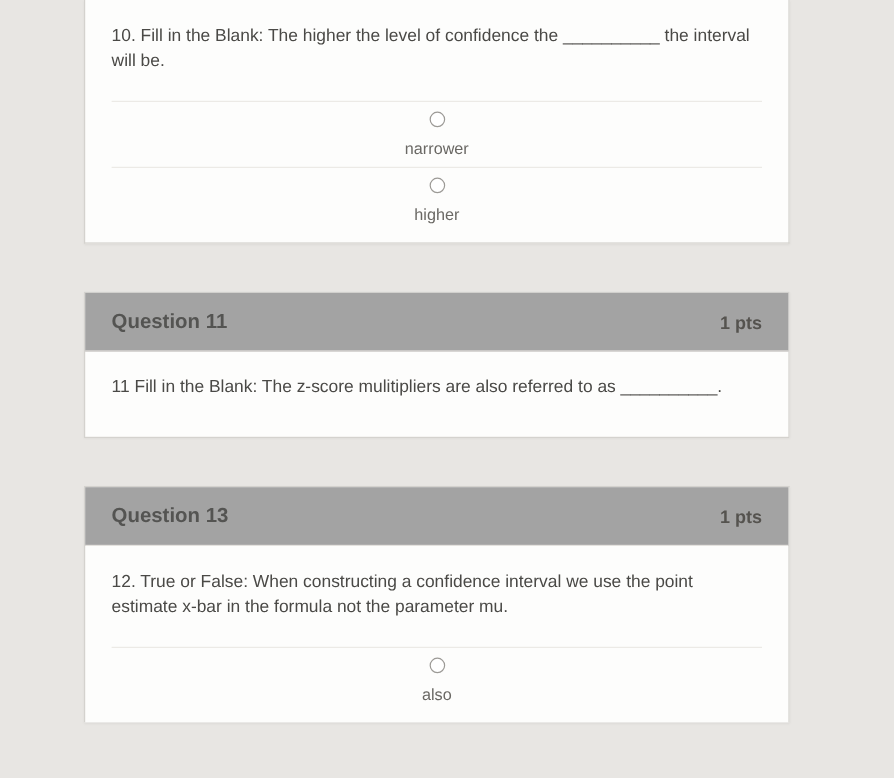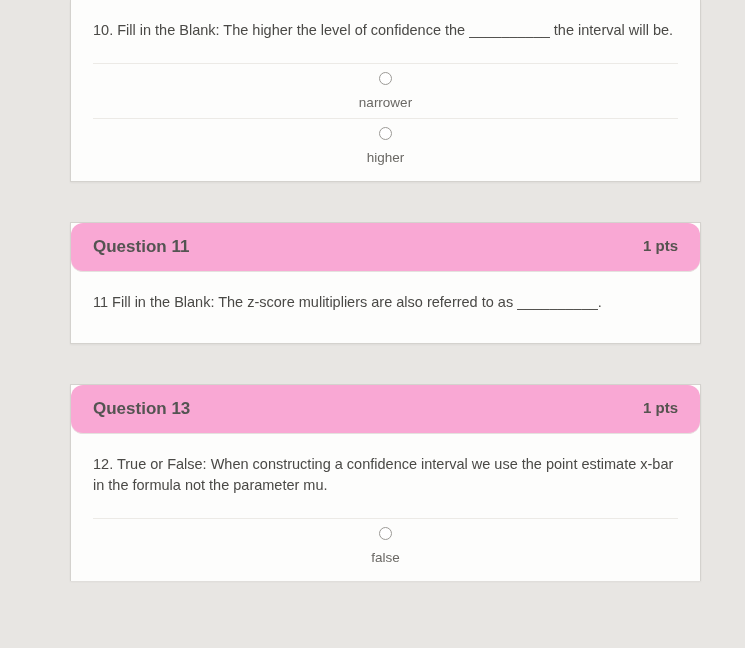--- a/index.html
+++ b/index.html
@@ -12,39 +12,38 @@
       background: #e8e6e3;
       width: 745px;
       height: 648px;
       overflow: hidden;
       position: relative;
       padding: 0 0 0 40px;
     }
     .question-card {
       background: #fdfdfc;
       border: 1px solid #d4d2ce;
-      margin: 0 44px 40px 30px;
+      margin: 0 87px 40px 30px;
       box-shadow: 0 1px 2px rgba(0,0,0,0.05);
     }
     .question-card.partial-top {
       border-top: none;
       margin-top: 0;
     }
     .question-card.partial-bottom {
       border-bottom: none;
       margin-bottom: 0;
     }
     .q-header {
       display: flex;
       justify-content: space-between;
-      align-items: flex-start;
+      align-items: flex-end;
       padding: 14px 22px;
       border-bottom: 1px solid #e4e2de;
-      background: #f9a8d4;
-      border-radius: 12px;
+      background: #a3a3a3;
     }
     .q-title {
       font-size: 17px;
       font-weight: 700;
       color: #545452;
     }
     .q-pts {
       font-size: 15px;
       color: #55534f;
       font-weight: 600;
@@ -144,19 +143,19 @@
   <div class="question-card partial-bottom">
     <div class="q-header">
       <div class="q-title">Question 13</div>
       <div class="q-pts">1 pts</div>
     </div>
     <div class="q-body">
       <div class="q-prompt">12. True or False: When constructing a confidence interval we use the point estimate x-bar in the formula not the parameter mu.</div>
       <div class="options">
         <div class="option-row">
           <span class="radio"></span>
-          <span class="option-label">false</span>
+          <span class="option-label">also</span>
         </div>
 
       </div>
     </div>
   </div>
 </div>
 
 </body></html>

